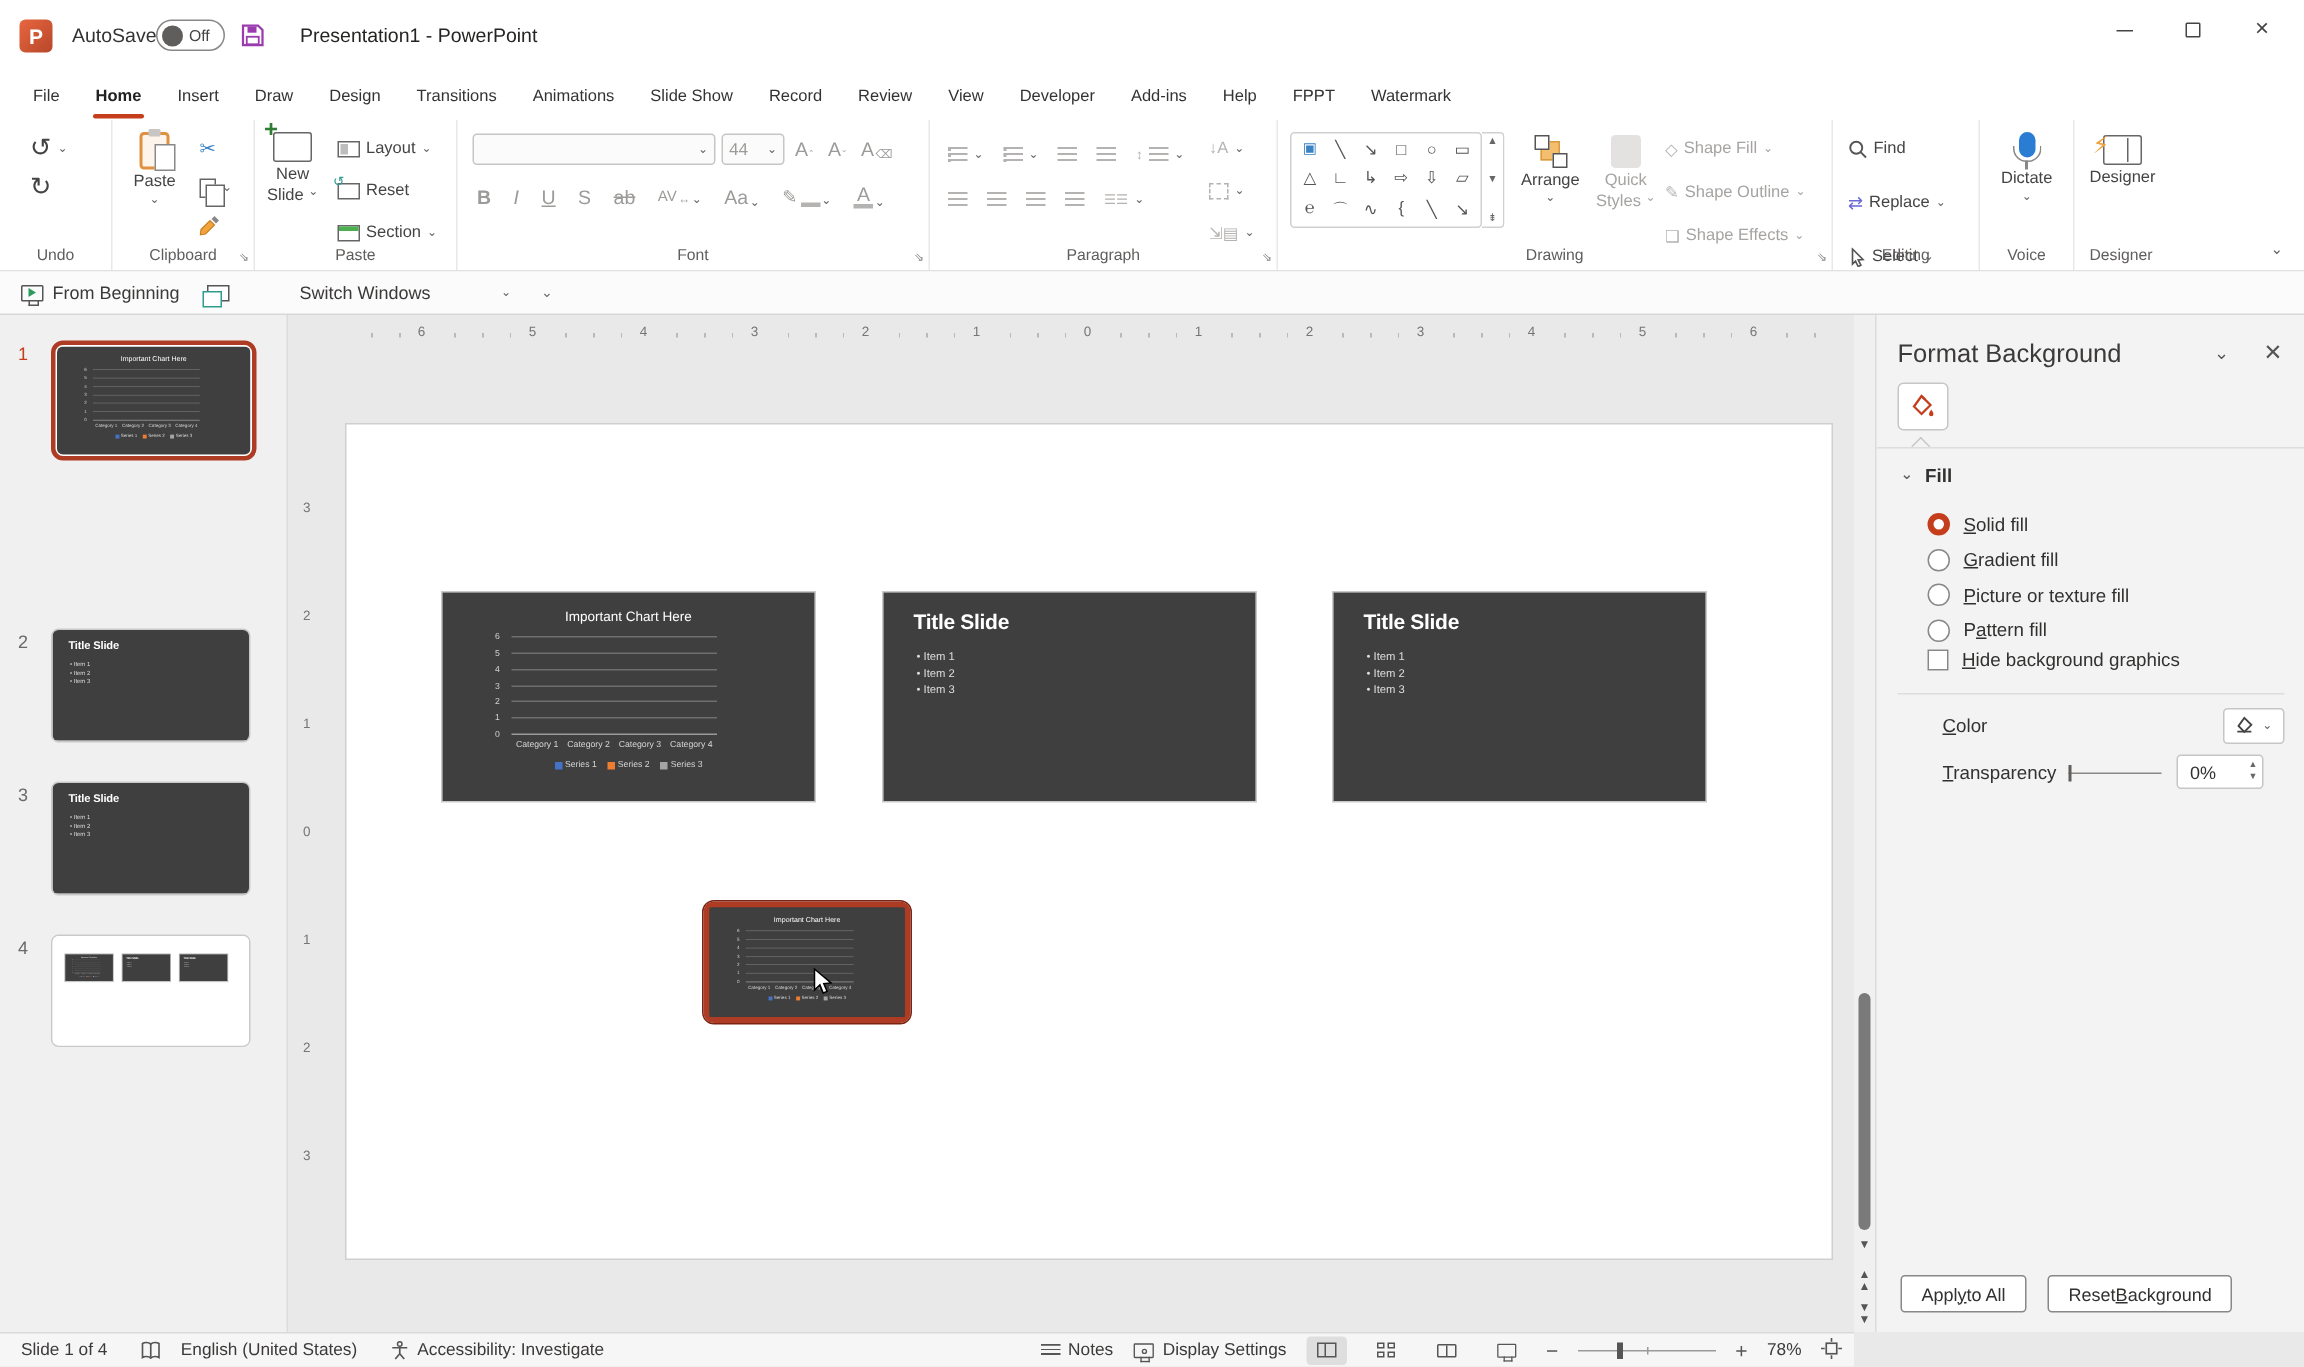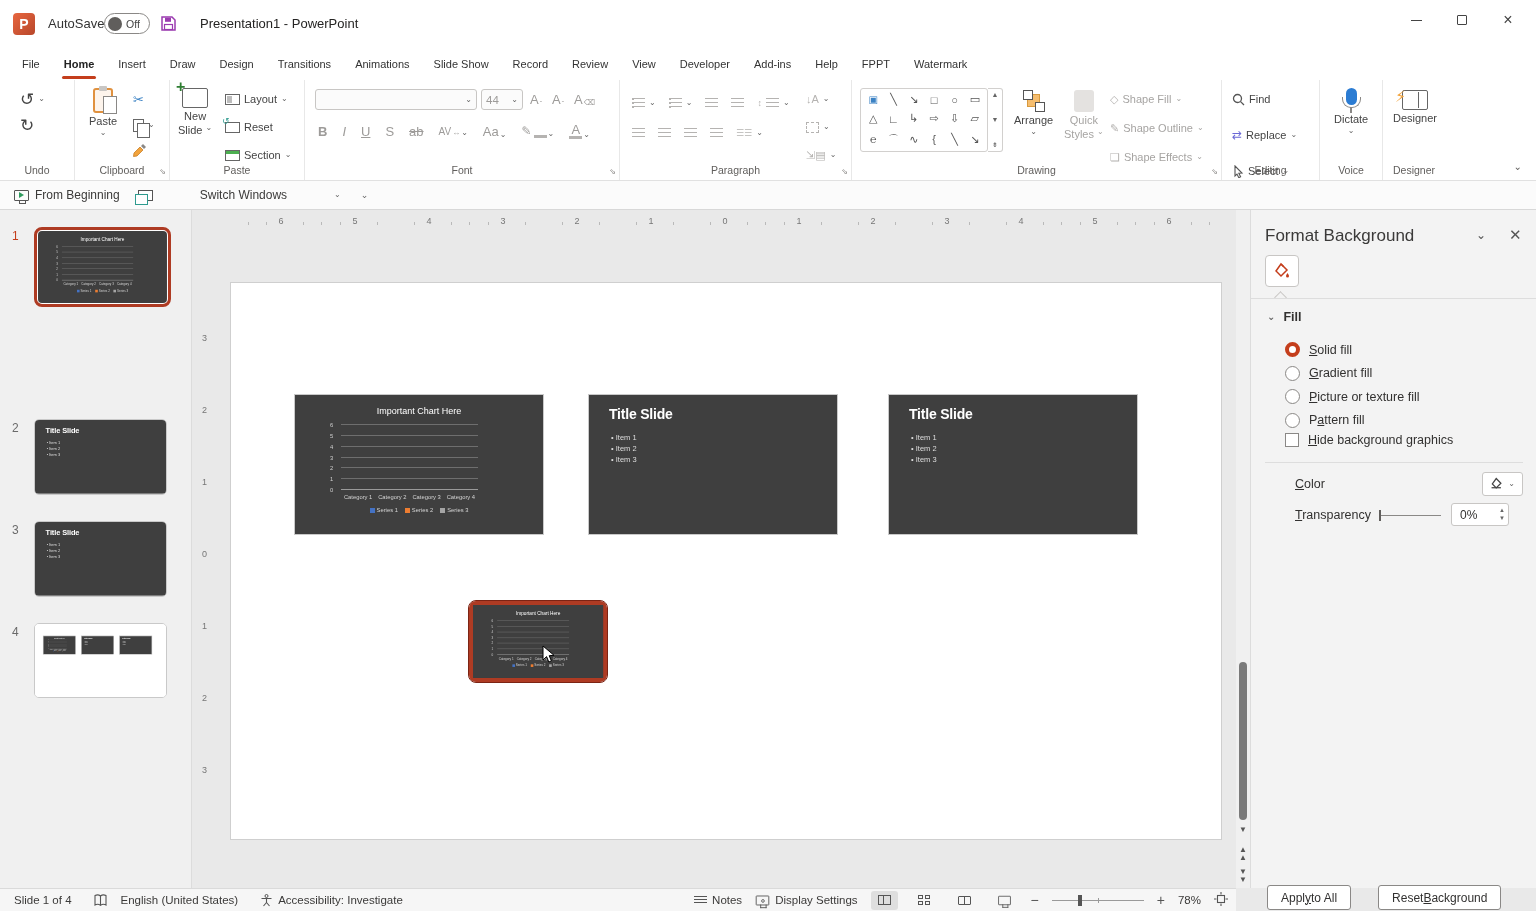--- a/index.html
+++ b/index.html
@@ -167,21 +167,21 @@
   .checkbox { width:14px; height:14px; border:1px solid #8a8886; background:#fff; flex:none; }
   #pane-divider2 { position:absolute; left:14px; top:252px; width:258px; border-top:1px solid #dddddd; }
   #color-row { position:absolute; left:44px; top:262px; width:228px; display:flex; align-items:center; justify-content:space-between; font-size:12.5px; color:#323130; }
   #color-dd { width:41px; height:24px; background:#fff; border:1px solid #c8c6c4; border-radius:3px; display:flex; align-items:center; justify-content:center; gap:4px; cursor:pointer; }
   #transp-row { position:absolute; left:44px; top:293px; width:228px; display:flex; align-items:center; font-size:12.5px; color:#323130; }
   #transp-slider { position:relative; width:62px; height:12px; margin-left:8px; cursor:pointer; }
   #transp-slider .track { position:absolute; left:0; right:0; top:6px; height:1px; background:#8a8886; }
   #transp-slider .thumbv { position:absolute; left:0; top:1px; width:2.5px; height:11px; background:#605e5c; }
   #transp-spin { margin-left:10px; width:58px; height:23px; background:#fff; border:1px solid #c8c6c4; border-radius:3px; display:flex; align-items:center; justify-content:space-between; padding:0 3px 0 8px; font-size:12px; color:#323130; }
   .spin-arrows { display:flex; flex-direction:column; font-size:6px; color:#666; line-height:1.2; cursor:pointer; }
-  #pane-buttons { position:absolute; left:16px; top:640px; display:flex; gap:27px;margin-top:35px; }
+  #pane-buttons { position:absolute; left:16px; top:640px; display:flex; gap:14px; }
   .pane-btn { height:25px; padding:0 13px; background:#fff; border:1px solid #8a8886; border-radius:3px; font-size:12px; color:#323130; display:flex; align-items:center; cursor:pointer; font-family:inherit; }
 
   
   #statusbar { position:absolute; left:0; top:888px; width:1236px; height:23px; background:#f6f6f6; border-top:1px solid #dadada; display:flex; align-items:center; font-size:11.5px; color:#3b3a39; }
   #status-left { display:flex; align-items:center; gap:22px; padding-left:14px; }
   #status-right { margin-left:auto; display:flex; align-items:center; gap:13px; padding-right:8px; }
   .sb-item { display:flex; align-items:center; gap:5px; cursor:pointer; white-space:nowrap; }
   .view-btn { width:27px; height:19px; display:flex; align-items:center; justify-content:center; border-radius:3px; cursor:pointer; }
   .view-btn.active { background:#dedede; }
   .vb-normal { width:13px; height:10px; border:1.3px solid #555; display:flex; }

